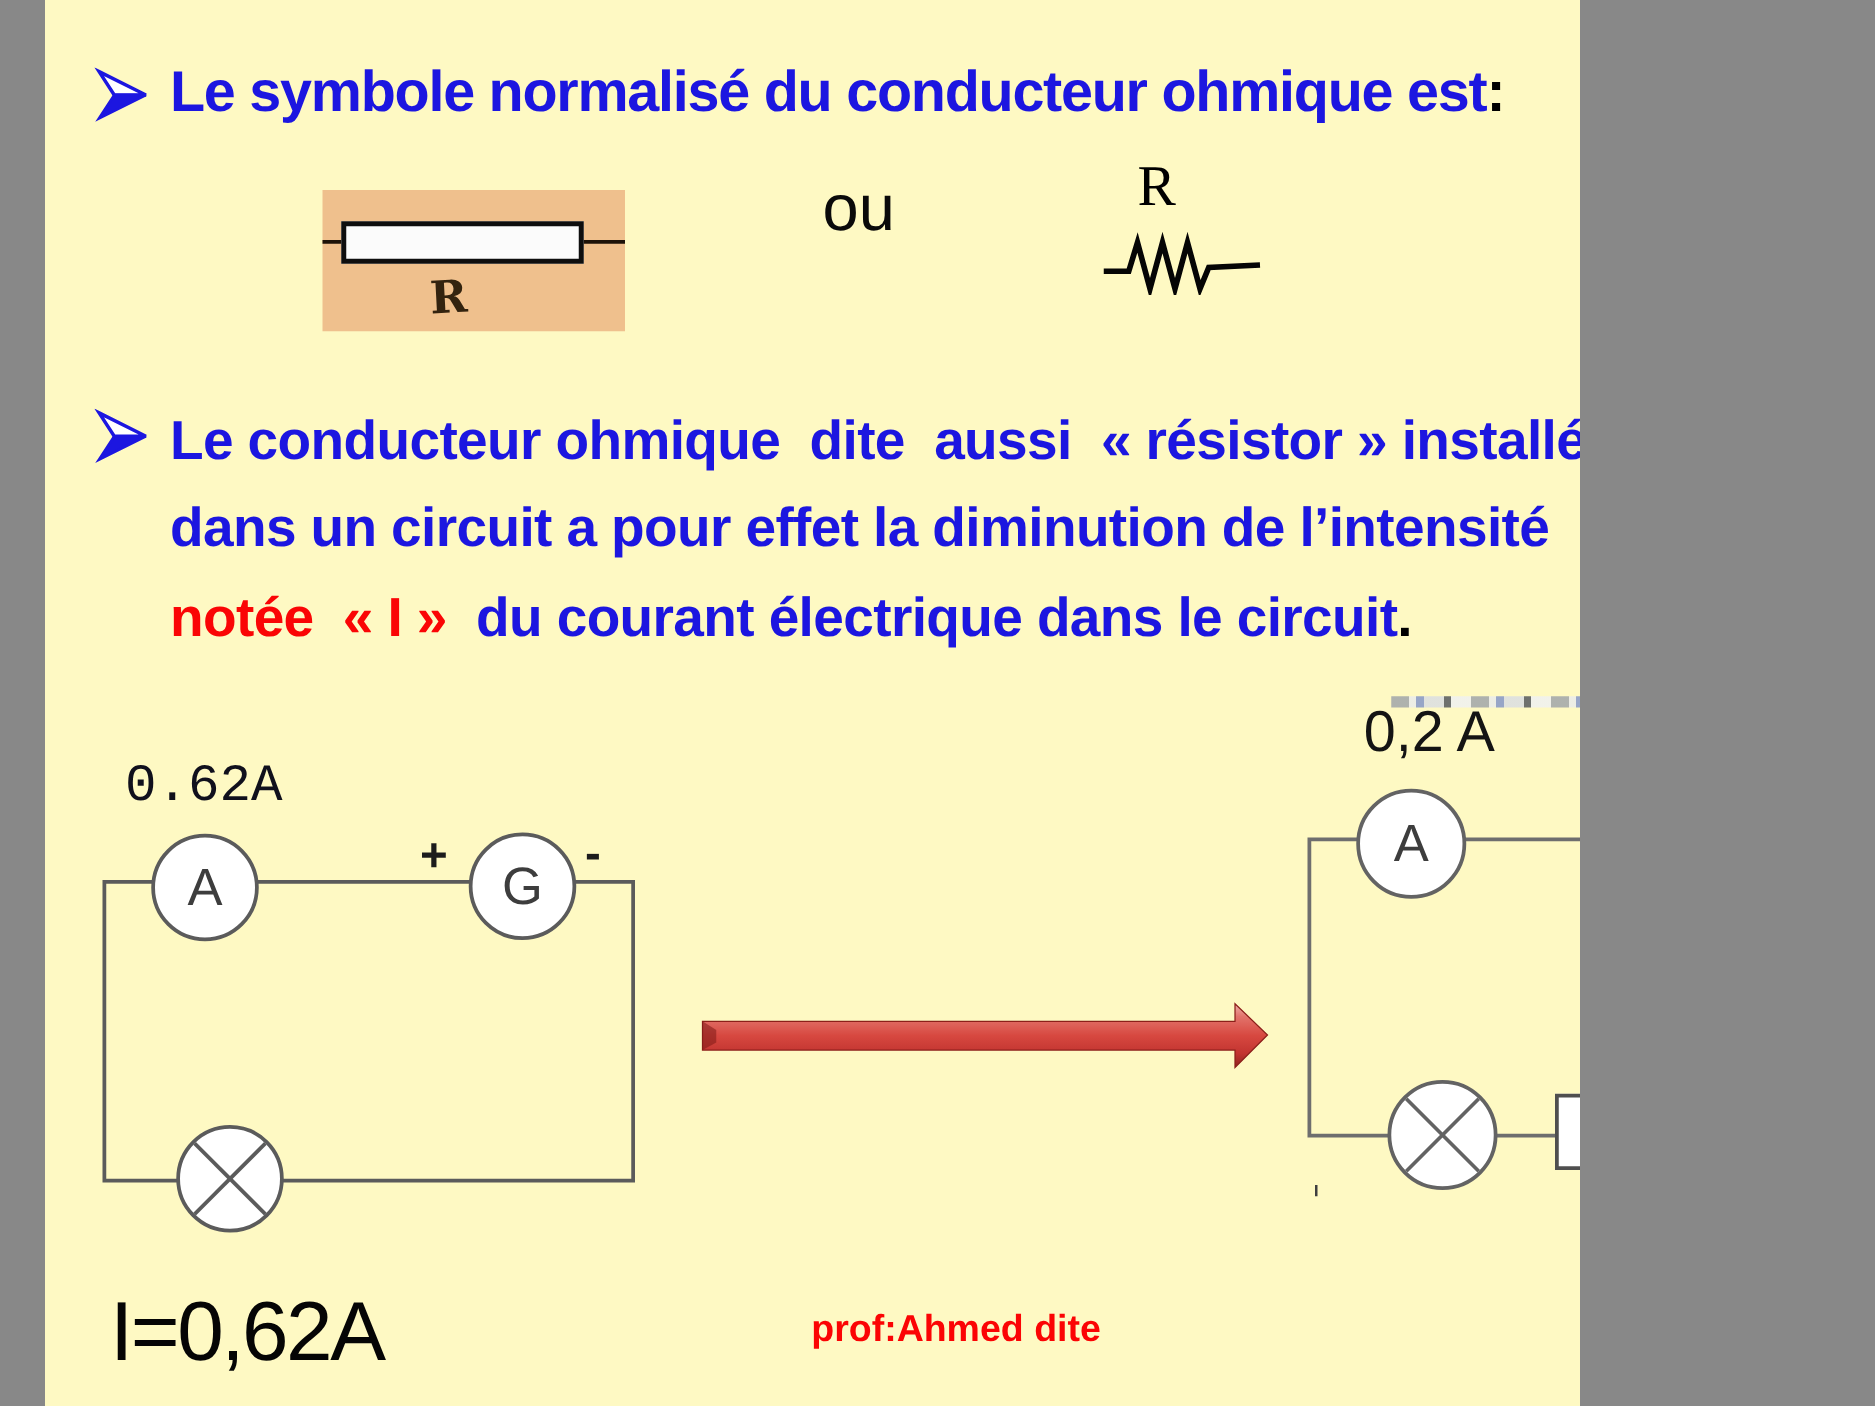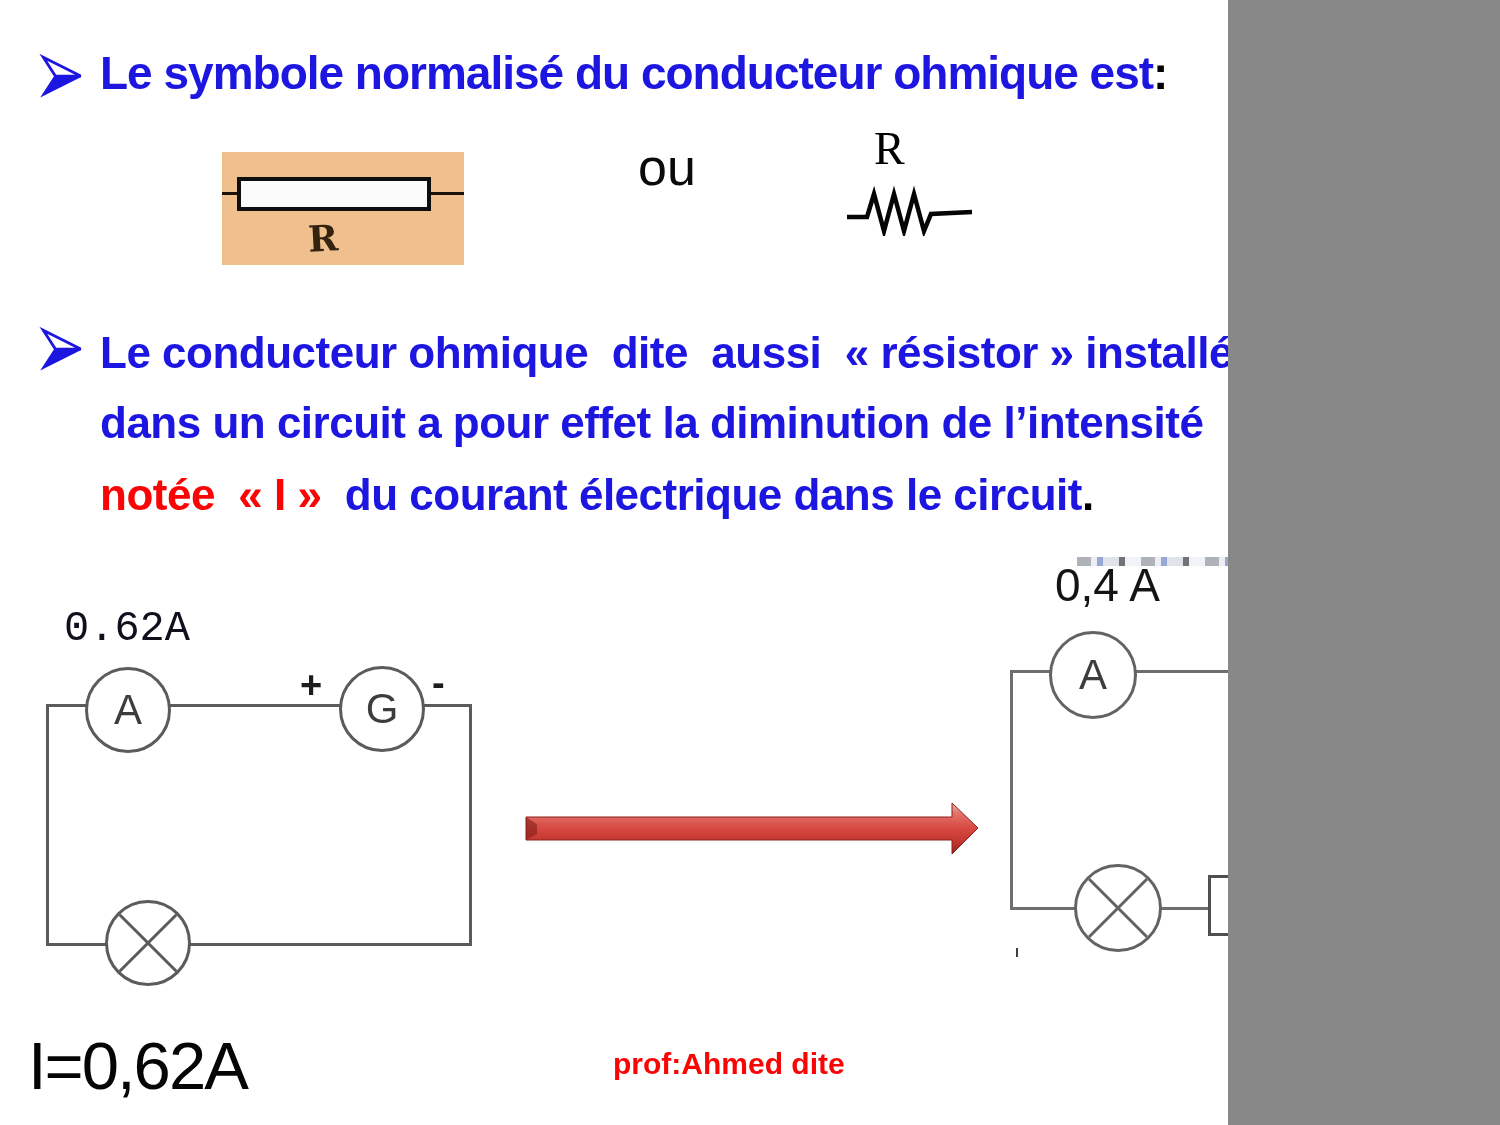--- a/index.html
+++ b/index.html
@@ -1,18 +1,18 @@
 <!DOCTYPE html>
 <html><head>
 <meta charset="utf-8">
 <style>
   html,body{margin:0;padding:0;background:#888;}
   #slide{
-    position:relative;width:1228px;height:1125px;background:#ffffff;
-    overflow:hidden;font-family:"Liberation Sans",sans-serif;
+    position:relative;width:1228px;height:1125px;background:#fef9c3;
+    overflow:hidden;font-family:"Liberation Sans",sans-serif;margin-left:36px;
   }
   .abs{position:absolute;}
 
   
   .bullet-icon{width:48px;height:44px;}
   .title-text{
     font-size:46px;font-weight:bold;color:#1c16e0;letter-spacing:-1px;
     white-space:pre;line-height:1;
   }
   .title-colon{color:#000;}
@@ -22,21 +22,21 @@
   }
   .red-text{color:#fa0505;}
   .black-text{color:#000;}
 
   
   .tan-img{left:222px;top:152px;width:242px;height:113px;background:#efc08d;}
   .tan-wire{left:0;top:40px;width:242px;height:3px;background:#1d1208;}
   .tan-body{left:15px;top:25px;width:186px;height:26px;background:#fbfbfb;border:4px solid #0e0e0e;}
   .tan-R{left:86px;top:68px;font-size:36px;font-weight:600;color:#33230f;
          font-family:"DejaVu Serif",serif;transform:rotate(-3deg);line-height:1;}
-  .or-text{left:638px;top:141px;font-size:52px;color:#0a0a0a;line-height:1;}
+  .or-text{left:622px;top:141px;font-size:52px;color:#0a0a0a;line-height:1;}
   .zig-R{left:874px;top:126px;font-size:46px;color:#000;font-family:"Liberation Serif",serif;line-height:1;}
 
   
   .wire-rect-left{left:46px;top:704px;width:420px;height:236px;border:3px solid #5b5b5b;}
   .wire-rect-right{left:1010px;top:670px;width:440px;height:234px;border:3px solid #6e6e6e;}
   .meter{
     border-radius:50%;background:#fff;display:flex;align-items:center;justify-content:center;
     font-size:42px;color:#3d3d3d;line-height:1;
   }
   .meter-left{width:80px;height:80px;border:3px solid #5b5b5b;}
@@ -104,38 +104,38 @@
   <div class="abs meter meter-left" style="left:339px;top:666px;">
     <span>G</span>
   </div>
   <div class="abs sign" style="left:432px;top:664px;">-</div>
   <div class="abs lamp" style="left:105px;top:900px;width:80px;height:80px;border:3px solid #5b5b5b;">
     <svg width="80" height="80" viewBox="0 0 80 80">
       <line x1="11.7" y1="11.7" x2="68.3" y2="68.3" stroke="#5b5b5b" stroke-width="3"></line>
       <line x1="68.3" y1="11.7" x2="11.7" y2="68.3" stroke="#5b5b5b" stroke-width="3"></line>
     </svg>
   </div>
-  <div class="abs big-result" style="left:28px;top:1032px;">I=0,62A</div>
+  <div class="abs big-result" style="left:52px;top:1032px;">I=0,62A</div>
 
   <svg class="abs" style="left:522px;top:797px;" width="460" height="64" viewBox="0 0 460 64">
     <defs>
       <linearGradient id="arrowGrad" x1="0" y1="0" x2="0" y2="1">
         <stop offset="0" stop-color="#eeb0aa"></stop>
         <stop offset="0.2" stop-color="#e2736b"></stop>
         <stop offset="0.5" stop-color="#d74840"></stop>
         <stop offset="0.78" stop-color="#c23430"></stop>
         <stop offset="1" stop-color="#8f231e"></stop>
       </linearGradient>
     </defs>
     <polygon points="4,20 430,20 430,6 456,31 430,57 430,43 4,43" fill="url(#arrowGrad)" stroke="#8c1f1a" stroke-width="1"></polygon>
     <polygon points="4,20 15,27 15,37 4,43" fill="#7e1a15" opacity="0.55"></polygon>
   </svg>
 
   <div class="abs artifact-strip"></div>
-  <div class="abs sans-label" style="left:1055px;top:562px;">0,4 A</div>
+  <div class="abs sans-label" style="left:1055px;top:562px;">0,2 A</div>
   <div class="abs wire-rect-right"></div>
   <div class="abs meter meter-right" style="left:1049px;top:631px;">
     <span>A</span>
   </div>
   <div class="abs sign" style="left:1286px;top:633px;">+</div>
   <div class="abs meter meter-right" style="left:1319px;top:629px;">
     <span>G</span>
   </div>
   <div class="abs sign" style="left:1416px;top:633px;">-</div>
   <div class="abs lamp" style="left:1074px;top:864px;width:82px;height:82px;border:3px solid #636363;">

